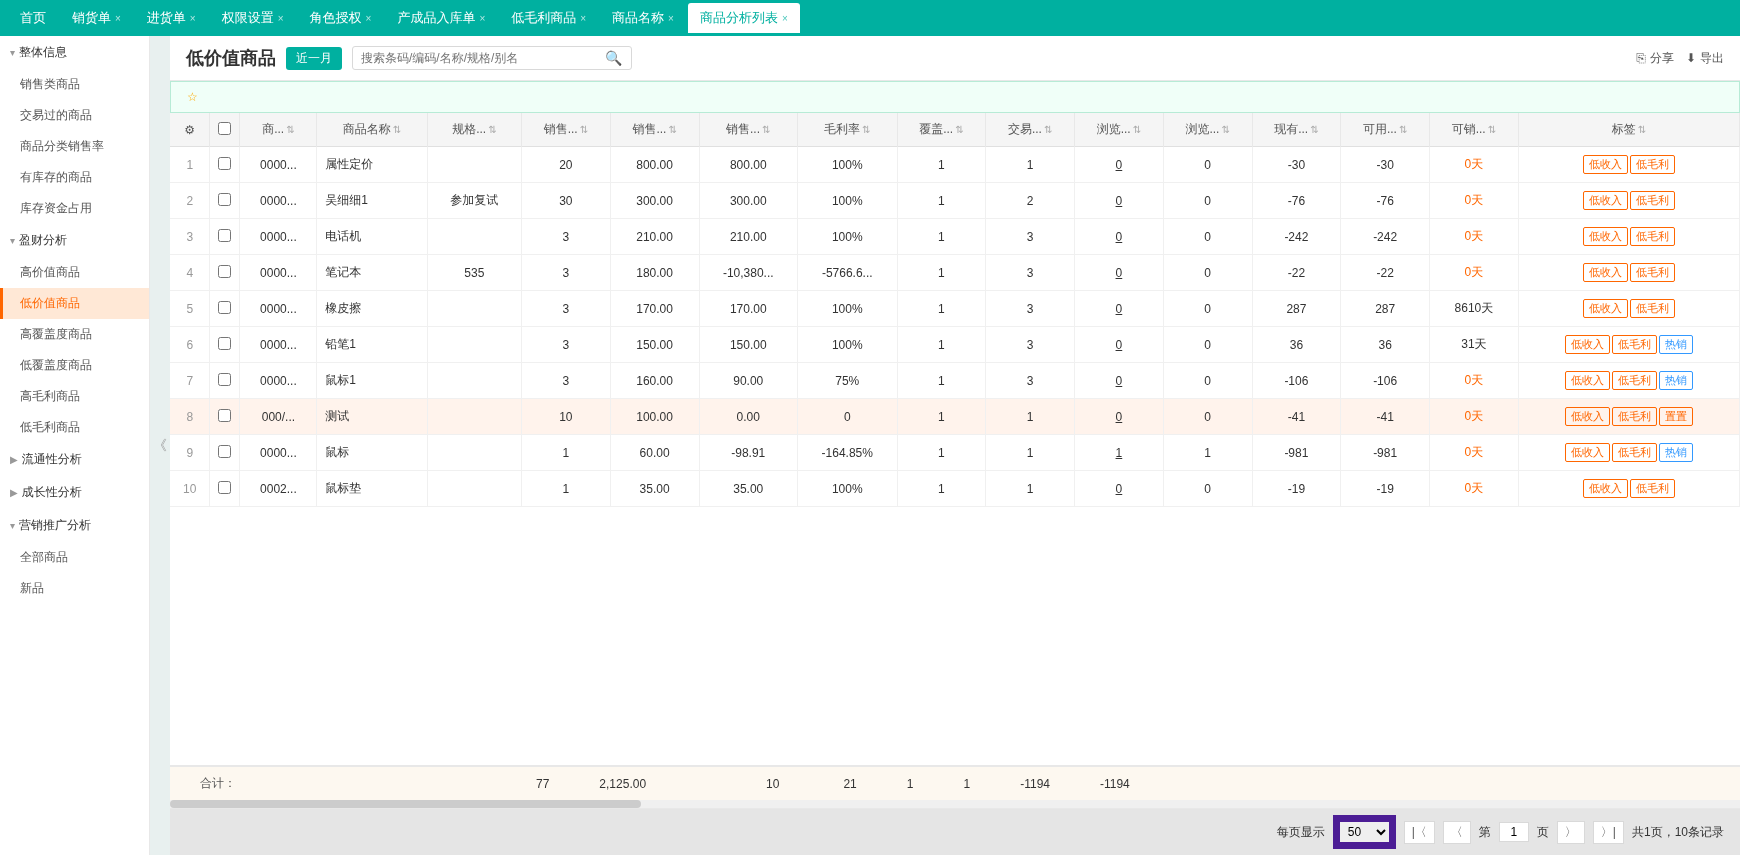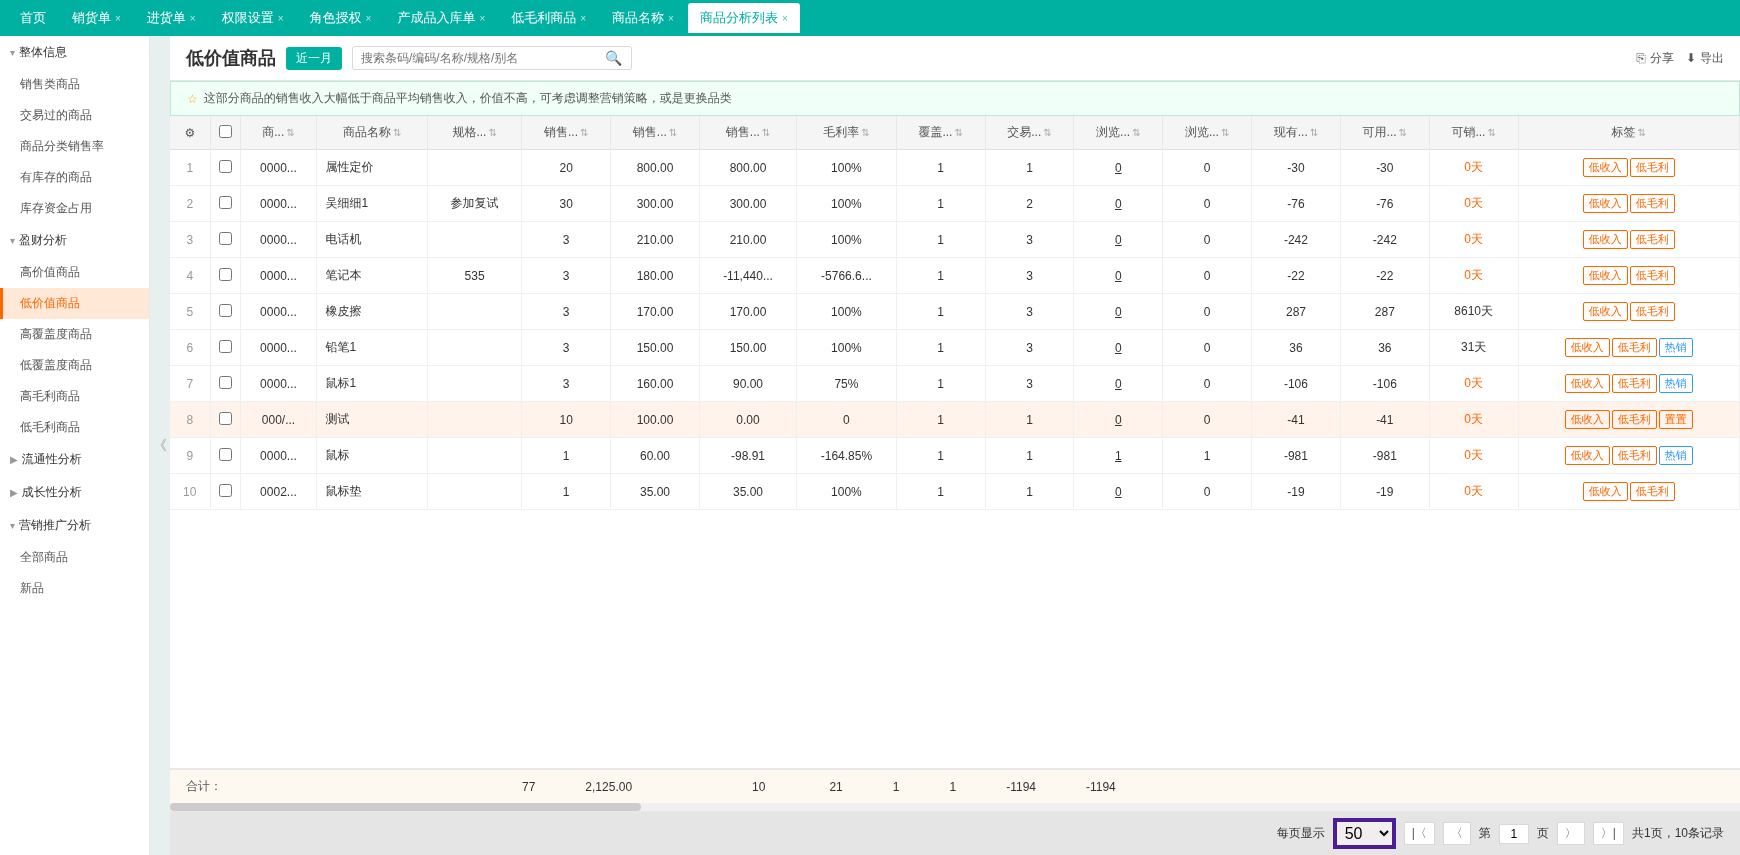--- a/index.html
+++ b/index.html
@@ -197,44 +197,44 @@
     .tag-blue { color: #3399ff; border: 1px solid #3399ff; }
     .text-orange { color: #ff6600; }
     .link-underline { text-decoration: underline; color: #333; }
     .row-num { color: #999; }
     .checkbox-cell { width: 30px; }
 
     
     .table-footer {
       background: #fdf8f0;
       border-top: 2px solid #e8e8e8;
-      padding: 8px 16px;
+      padding: 8px 30px;
       display: flex;
       align-items: center;
       font-size: 12px;
       font-weight: 500;
       gap: 20px;
     }
     .footer-label { color: #555; }
 
     
     .pagination-bar {
       background: #e5e5e5;
       border-top: 1px solid #e8e8e8;
       padding: 6px 16px;
       display: flex;
       align-items: center;
       justify-content: flex-end;
       gap: 8px;
       font-size: 12px;
     }
     .page-size-select {
-      border: 4px solid #4c1d95;
+      border: 7px solid #4c1d95;
       padding: 2px 4px;
-      font-size: 16px;
+      font-size: 12px;
     }
     .page-btn {
       border: 1px solid #d9d9d9;
       background: #fff;
       padding: 2px 7px;
       cursor: pointer;
       font-size: 12px;
       color: #555;
     }
     .page-input {
@@ -383,21 +383,20 @@
         </div>
         <div class="action-btn">
           <span>⬇</span>
           <span>导出</span>
         </div>
       </div>
     </div>
 
     <div class="alert-banner">
       <span class="alert-icon">☆</span>
-      <span>这部分商品的销售收入大幅低于商品平均销售收入，价值不高，可考虑调整营销策略，或是更换品类</span>
     </div>
 
     <div class="table-container">
       <table>
         <thead>
           <tr>
             <th>⚙</th>
             <th class="checkbox-cell"><input type="checkbox" style=""></th>
             <th><span>商...</span><span class="sort-icon">⇅</span></th>
             <th><span>商品名称</span><span class="sort-icon">⇅</span></th>
@@ -475,21 +474,21 @@
       <td><span class="tag tag-orange">低收入</span><span class="tag tag-orange">低毛利</span></td>
     </tr>
             <tr>
       <td><span class="row-num">4</span></td>
       <td class="checkbox-cell"><input type="checkbox" style=""></td>
       <td>0000...</td>
       <td style="text-align:left;padding-left:8px">笔记本</td>
       <td>535</td>
       <td>3</td>
       <td>180.00</td>
-      <td>-11,440...</td>
+      <td>-10,380...</td>
       <td>-5766.6...</td>
       <td>1</td>
       <td>3</td>
       <td><span class="link-underline">0</span></td>
       <td>0</td>
       <td>-22</td>
       <td>-22</td>
       <td><span class="text-orange">0天</span></td>
       <td><span class="tag tag-orange">低收入</span><span class="tag tag-orange">低毛利</span></td>
     </tr>

